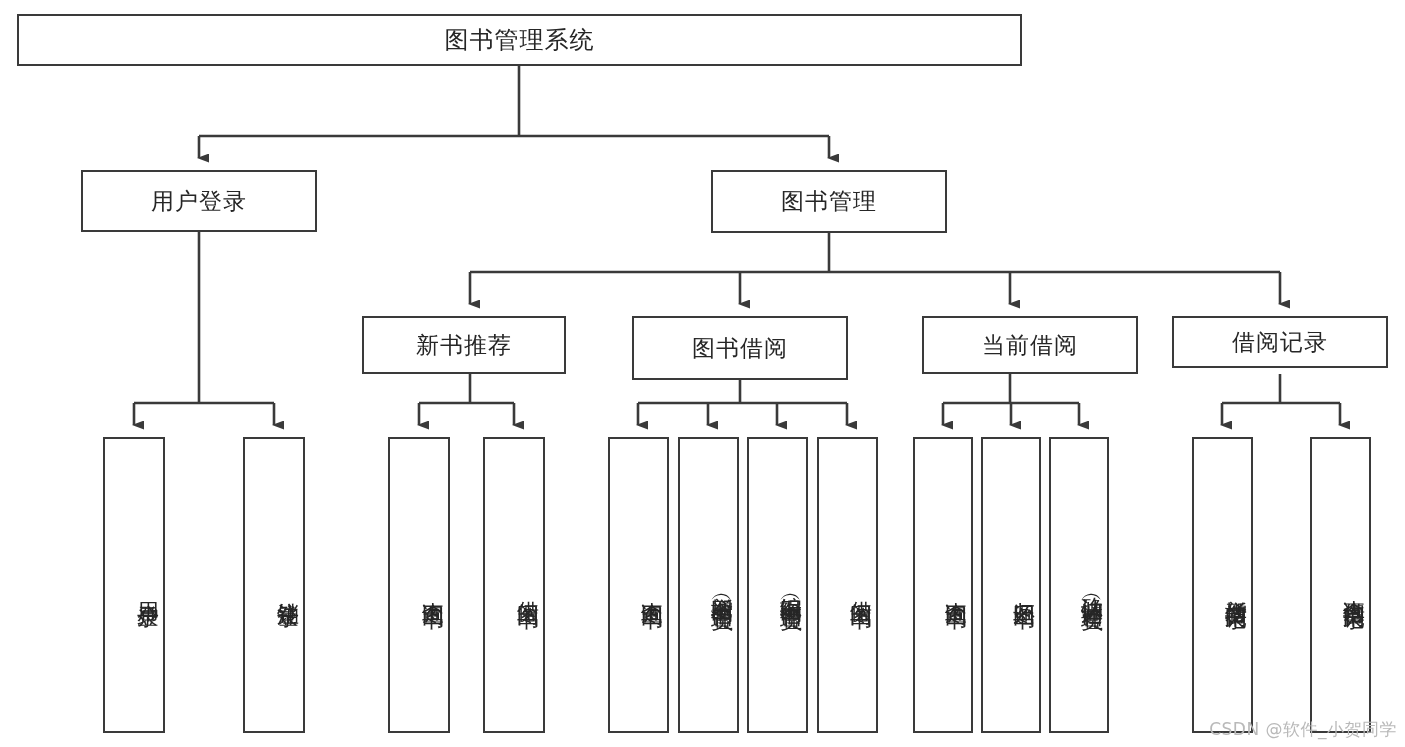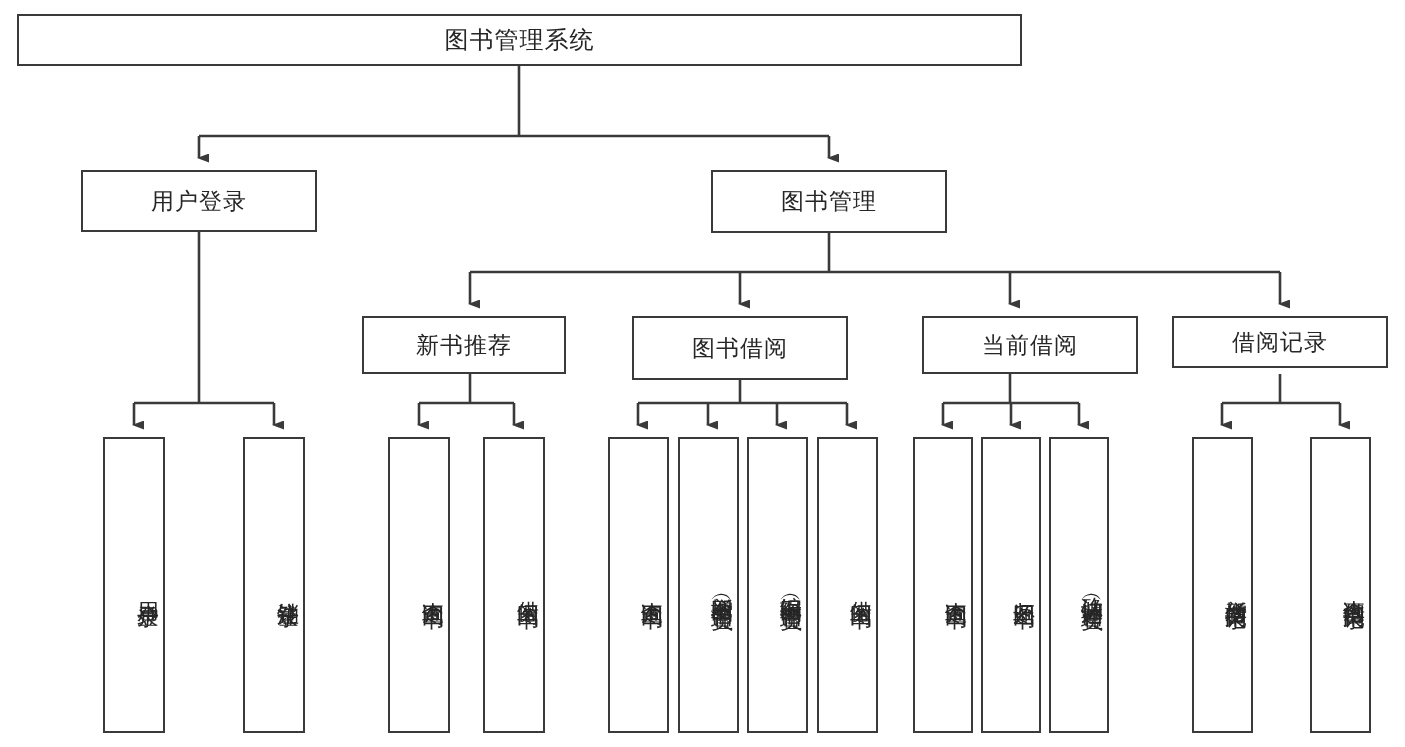--- a/index.html
+++ b/index.html
@@ -175,13 +175,14 @@
         <span>确认归还（管理员）</span>
       </div>
       <div class="node leaf" style="left: 1192px; top: 437px; width: 61px; height: 296px;">
         <span>新增借阅记录</span>
       </div>
       <div class="node leaf" style="left: 1310px; top: 437px; width: 61px; height: 296px;">
         <span>查询借阅记录</span>
       </div>
     </div>
 
+  <div class="watermark">CSDN @软件_小贺同学</div>
 </div>
 
 </body></html>

